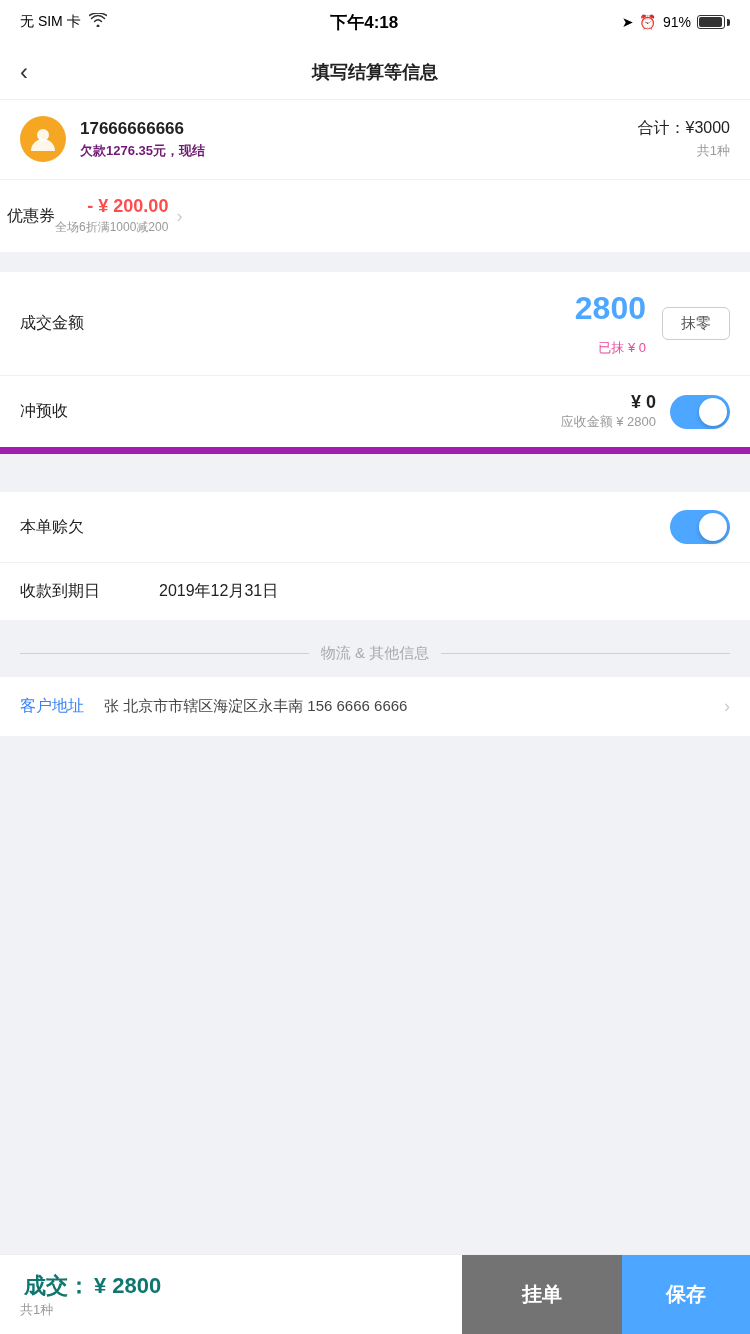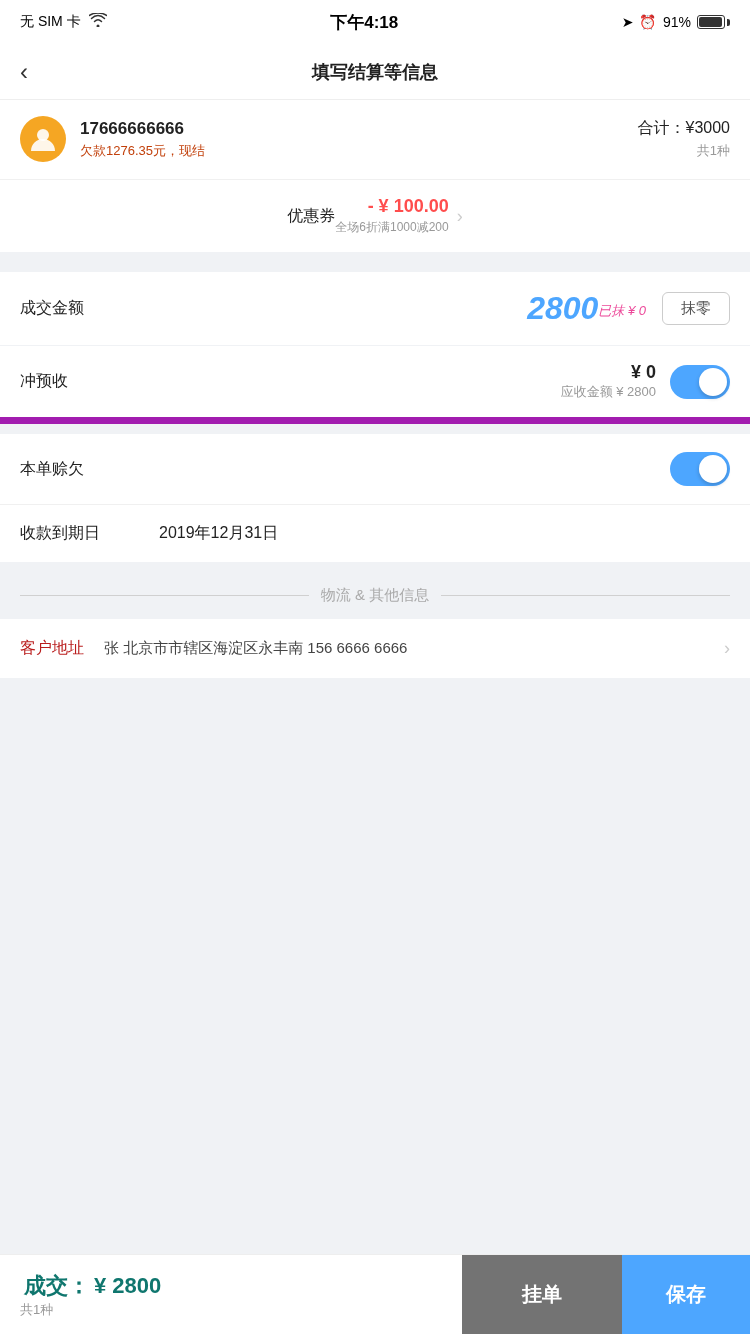--- a/index.html
+++ b/index.html
@@ -78,31 +78,31 @@
       border-radius: 50%;
       background: #f5a623;
       display: flex;
       align-items: center;
       justify-content: center;
       margin-right: 14px;
       flex-shrink: 0;
     }
     .user-info { flex: 1; }
     .user-phone { font-size: 17px; font-weight: 600; color: #222; }
-    .user-sub { font-size: 13px; color: #c2410c; margin-top: 3px; }
+    .user-sub { font-size: 13px; color: #701a75; margin-top: 3px; font-weight: bold; }
     .user-total { text-align: right; }
     .total-amount { font-size: 16px; font-weight: 500; color: #222; }
     .total-sub { font-size: 13px; color: #999; margin-top: 3px; }
 
     
     .coupon-row {
       display: flex;
       align-items: center;
-      justify-content: center;
-      padding: 16px 15px;
+      justify-content: flex-start;
+      padding: 16px 7px;
       background: #fff;
       border-top: 1px solid #f0f0f0;
       cursor: pointer;
     }
     .coupon-label { font-size: 16px; color: #222; }
     .coupon-right { display: flex; flex-direction: column; align-items: flex-end; }
     .coupon-discount { font-size: 18px; font-weight: 600; color: #ff4d4d; }
     .coupon-desc { font-size: 12px; color: #999; margin-top: 2px; }
     .chevron { font-size: 18px; color: #ccc; margin-left: 8px; }
 
@@ -123,21 +123,21 @@
       align-items: center;
       justify-content: space-between;
       padding: 18px 0;
       border-bottom: 1px solid #f5f5f5;
     }
     .amount-row:last-child { border-bottom: none; }
     .row-label { font-size: 16px; color: #222; }
     .row-right { display: flex; align-items: center; gap: 16px; }
     .amount-value { font-size: 32px; font-weight: 700; color: #4da6ff; }
     .amount-sub { font-size: 13px; color: #ec4899; text-align: right; margin-top: 12px; }
-    .amount-col { display: flex; flex-direction: row; align-items: flex-start; font-style: italic; }
+    .amount-col { display: flex; flex-direction: column; align-items: flex-end; }
 
     .round-btn {
       border: 1.5px solid #ccc;
       border-radius: 6px;
       padding: 6px 18px;
       font-size: 15px;
       color: #555;
       background: #fff;
       cursor: pointer;
     }
@@ -189,20 +189,21 @@
     .charge-amount { font-size: 18px; font-weight: 600; color: #222; }
     .charge-sub { font-size: 13px; color: #999; }
 
     
     .credit-row {
       display: flex;
       align-items: center;
       justify-content: space-between;
       padding: 18px 20px;
       background: #fff;
+      margin-top: 28px;
     }
     .credit-label { font-size: 16px; color: #222; }
 
     
     .due-row {
       display: flex;
       align-items: center;
       padding: 18px 20px;
       background: #fff;
       gap: 39px;
@@ -229,21 +230,21 @@
 
     
     .address-row {
       display: flex;
       align-items: center;
       justify-content: space-between;
       padding: 18px 20px;
       background: #fff;
       cursor: pointer;
     }
-    .address-label { font-size: 16px; color: #b91c1c; margin-right: 20px; flex-shrink: 0; }
+    .address-label { font-size: 16px; color: #3b82f6; margin-right: 20px; flex-shrink: 0; }
     .address-value { font-size: 15px; color: #444; flex: 1; line-height: 1.5; }
 
     
     .gray-spacer {
       background: #f0f2f5;
       height: 100px;
     }
 
     
     .bottom-bar {
@@ -377,21 +378,21 @@
           <span>合计：</span><span>¥3000</span>
         </div>
         <div class="total-sub">共1种</div>
       </div>
     </div>
 
     <div class="coupon-row">
       <span class="coupon-label">优惠券</span>
       <div style="display:flex;align-items:center;">
         <div class="coupon-right">
-          <span class="coupon-discount">- ¥ 100.00</span>
+          <span class="coupon-discount">- ¥ 200.00</span>
           <span class="coupon-desc">全场6折满1000减200</span>
         </div>
         <span class="chevron">›</span>
       </div>
     </div>
   </div>
 
   <div class="section-divider"></div>
 
   <div class="amount-section">

